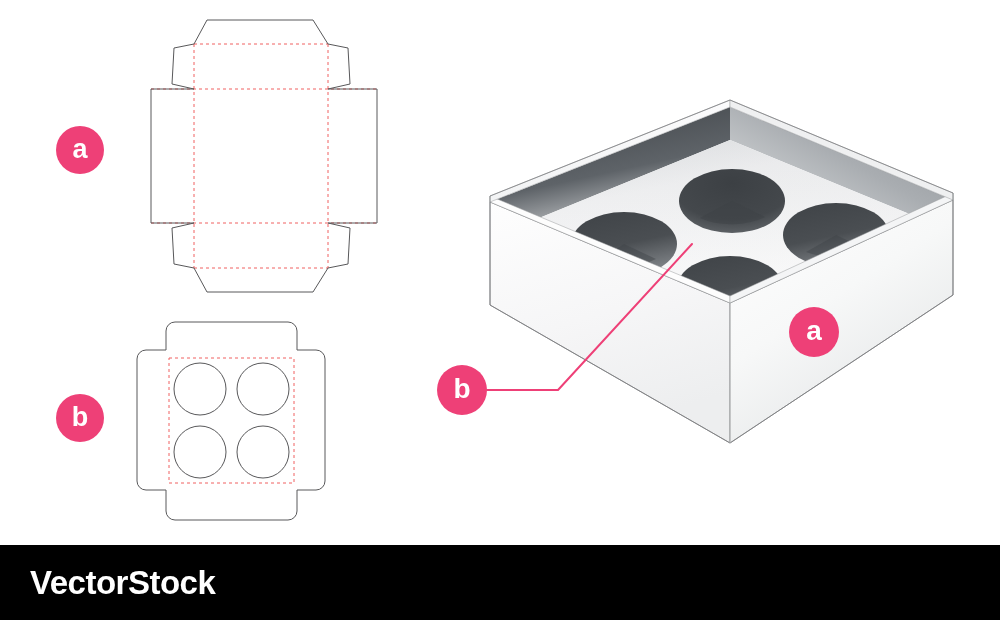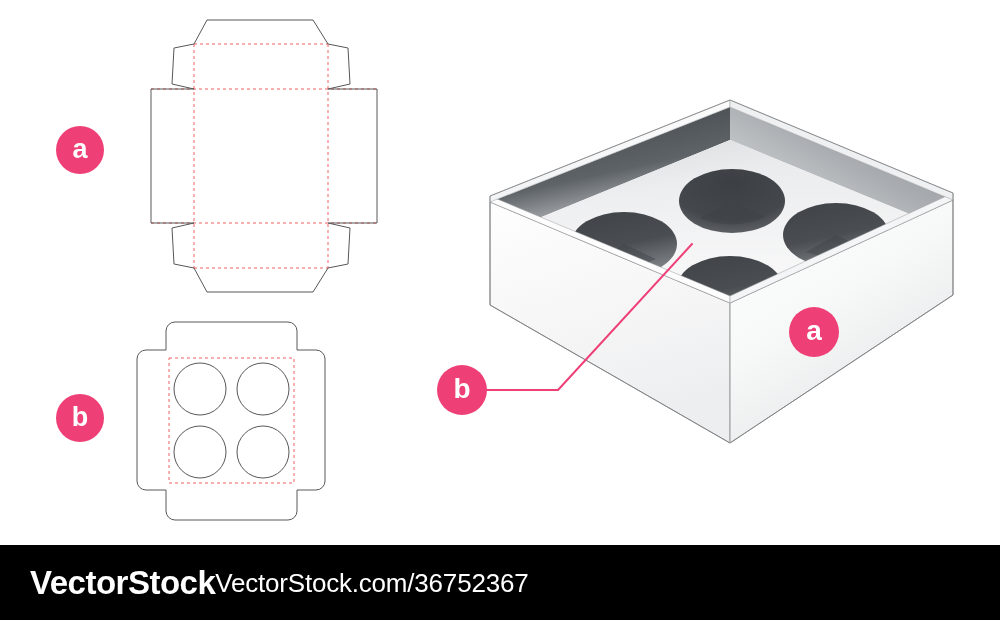--- a/index.html
+++ b/index.html
@@ -274,16 +274,15 @@
   <div class="badge" style="left:789px; top:307px; width:50px; height:50px; background:#EE4077; font-size:28px;">
     <span>a</span>
   </div>
 
   <div class="badge" style="left:437px; top:365px; width:50px; height:50px; background:#EE4077; font-size:28px;">
     <span>b</span>
   </div>
 
   <div id="footer">
     <div class="footer-brand">VectorStock</div>
-    <div class="footer-url">VectorStock.com/36752367</div>
   </div>
 
 </div>
 
 </body></html>

